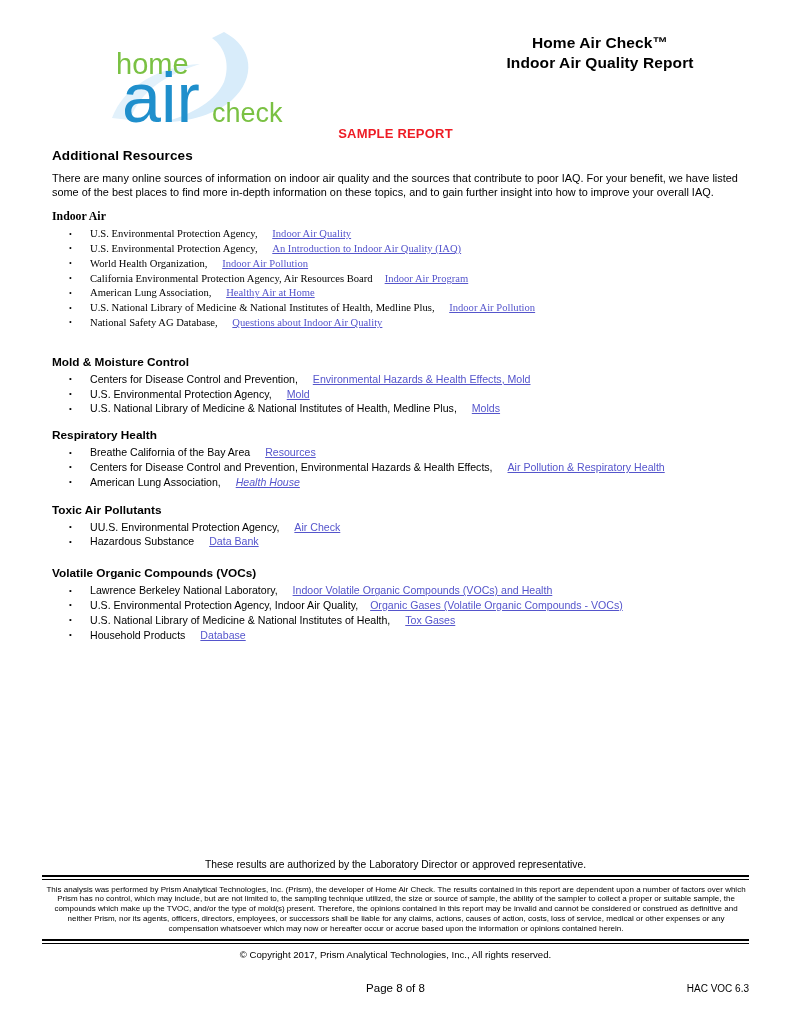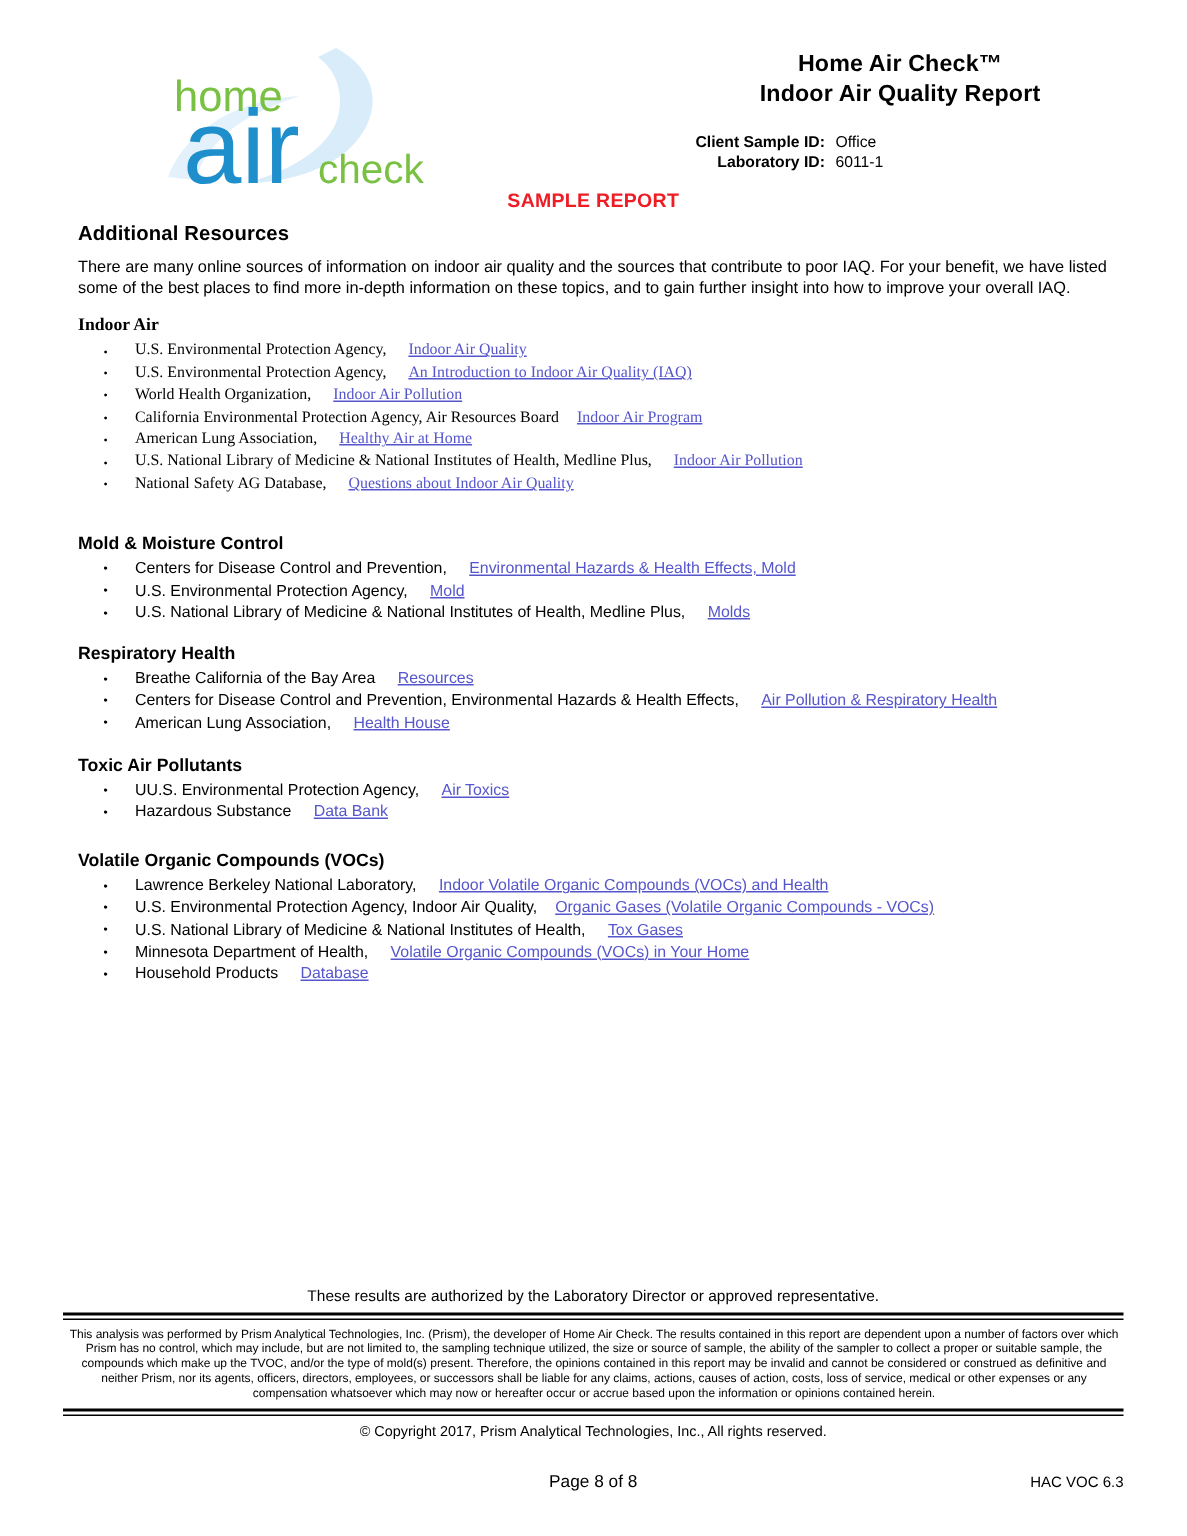--- a/index.html
+++ b/index.html
@@ -212,30 +212,20 @@
 
         <text x="108" y="96" font-family="Liberation Sans, sans-serif" font-size="27" fill="#7ac143">check</text>
       </svg>
     </div>
 
     <div class="header-titles">
       <div class="header-title">Home Air Check™</div>
       <div class="header-title">Indoor Air Quality Report</div>
     </div>
 
-    <div class="id-block">
-      <div class="id-row">
-        <div class="id-label">Client Sample ID:</div>
-        <div class="id-value">Office</div>
-      </div>
-      <div class="id-row">
-        <div class="id-label">Laboratory ID:</div>
-        <div class="id-value">6011-1</div>
-      </div>
-    </div>
 
     <div class="sample-report">SAMPLE REPORT</div>
   </div>
 
   <div class="content">
     <h1 class="section-title">Additional Resources</h1>
     <p class="intro">There are many online sources of information on indoor air quality and the sources that contribute to poor IAQ.  For your benefit, we have listed some of the best places to find more in-depth information on these topics, and to gain further insight into how to improve your overall IAQ.</p>
 
     <div id="groups-container">
         <div class="grp-indoor-air">
@@ -256,37 +246,36 @@
             <li><span>Centers for Disease Control and Prevention, </span><a class="lnk" href="#" style="color: rgb(85, 85, 204);">Environmental Hazards &amp; Health Effects, Mold</a></li>
             <li><span>U.S. Environmental Protection Agency, </span><a class="lnk" href="#" style="color: rgb(85, 85, 204);">Mold</a></li>
             <li><span>U.S. National Library of Medicine &amp; National Institutes of Health, Medline Plus, </span><a class="lnk" href="#" style="color: rgb(85, 85, 204);">Molds</a></li>
           </ul>
         </div>
         <div class="grp-resp">
           <h2 class="group-title">Respiratory Health</h2>
           <ul class="res-list">
             <li><span>Breathe California of the Bay Area </span><a class="lnk" href="#" style="color: rgb(85, 85, 204);">Resources</a></li>
             <li><span>Centers for Disease Control and Prevention, Environmental Hazards &amp; Health Effects, </span><a class="lnk" href="#" style="color: rgb(85, 85, 204);">Air Pollution &amp; Respiratory Health</a></li>
-            <li><span>American Lung Association, </span><a class="lnk" href="#" style="color: rgb(85, 85, 204);">Health House</a></li>
+            <li><span>American Lung Association, </span><a class="lnk" href="#" style="color: rgb(85, 85, 204); font-style: italic;">Health House</a></li>
           </ul>
         </div>
         <div class="grp-toxic">
           <h2 class="group-title">Toxic Air Pollutants</h2>
           <ul class="res-list">
-            <li><span>UU.S. Environmental Protection Agency, </span><a class="lnk" href="#" style="color: rgb(85, 85, 204);">Air Toxics</a></li>
+            <li><span>UU.S. Environmental Protection Agency, </span><a class="lnk" href="#" style="color: rgb(85, 85, 204);">Air Check</a></li>
             <li><span>Hazardous Substance </span><a class="lnk" href="#" style="color: rgb(85, 85, 204);">Data Bank</a></li>
           </ul>
         </div>
         <div class="grp-voc">
           <h2 class="group-title">Volatile Organic Compounds (VOCs)</h2>
           <ul class="res-list">
             <li><span>Lawrence Berkeley National Laboratory, </span><a class="lnk" href="#" style="color: rgb(85, 85, 204);">Indoor Volatile Organic Compounds (VOCs) and Health</a></li>
             <li><span>U.S. Environmental Protection Agency, Indoor Air Quality,</span><a class="lnk" href="#" style="color: rgb(85, 85, 204);">Organic Gases (Volatile Organic Compounds - VOCs)</a></li>
             <li><span>U.S. National Library of Medicine &amp; National Institutes of Health, </span><a class="lnk" href="#" style="color: rgb(85, 85, 204);">Tox Gases</a></li>
-            <li><span>Minnesota Department of Health, </span><a class="lnk" href="#" style="color: rgb(85, 85, 204);">Volatile Organic Compounds (VOCs) in Your Home</a></li>
             <li><span>Household Products </span><a class="lnk" href="#" style="color: rgb(85, 85, 204);">Database</a></li>
           </ul>
         </div>
       </div>
   </div>
 
   <div class="footer">
     <div class="auth-line">These results are authorized by the Laboratory Director or approved representative.</div>
     <div class="dbl-rule"></div>
     <p class="disclaimer">This analysis was performed by Prism Analytical Technologies, Inc. (Prism), the developer of Home Air Check. The results contained in this report are dependent upon a number of factors over which Prism has no control, which may include, but are not limited to, the sampling technique utilized, the size or source of sample, the ability of the sampler to collect a proper or suitable sample, the compounds which make up the TVOC, and/or the type of mold(s) present. Therefore, the opinions contained in this report may be invalid and cannot be considered or construed as definitive and neither Prism, nor its agents, officers, directors, employees, or successors shall be liable for any claims, actions, causes of action, costs, loss of service, medical or other expenses or any compensation whatsoever which may now or hereafter occur or accrue based upon the information or opinions contained herein.</p>

